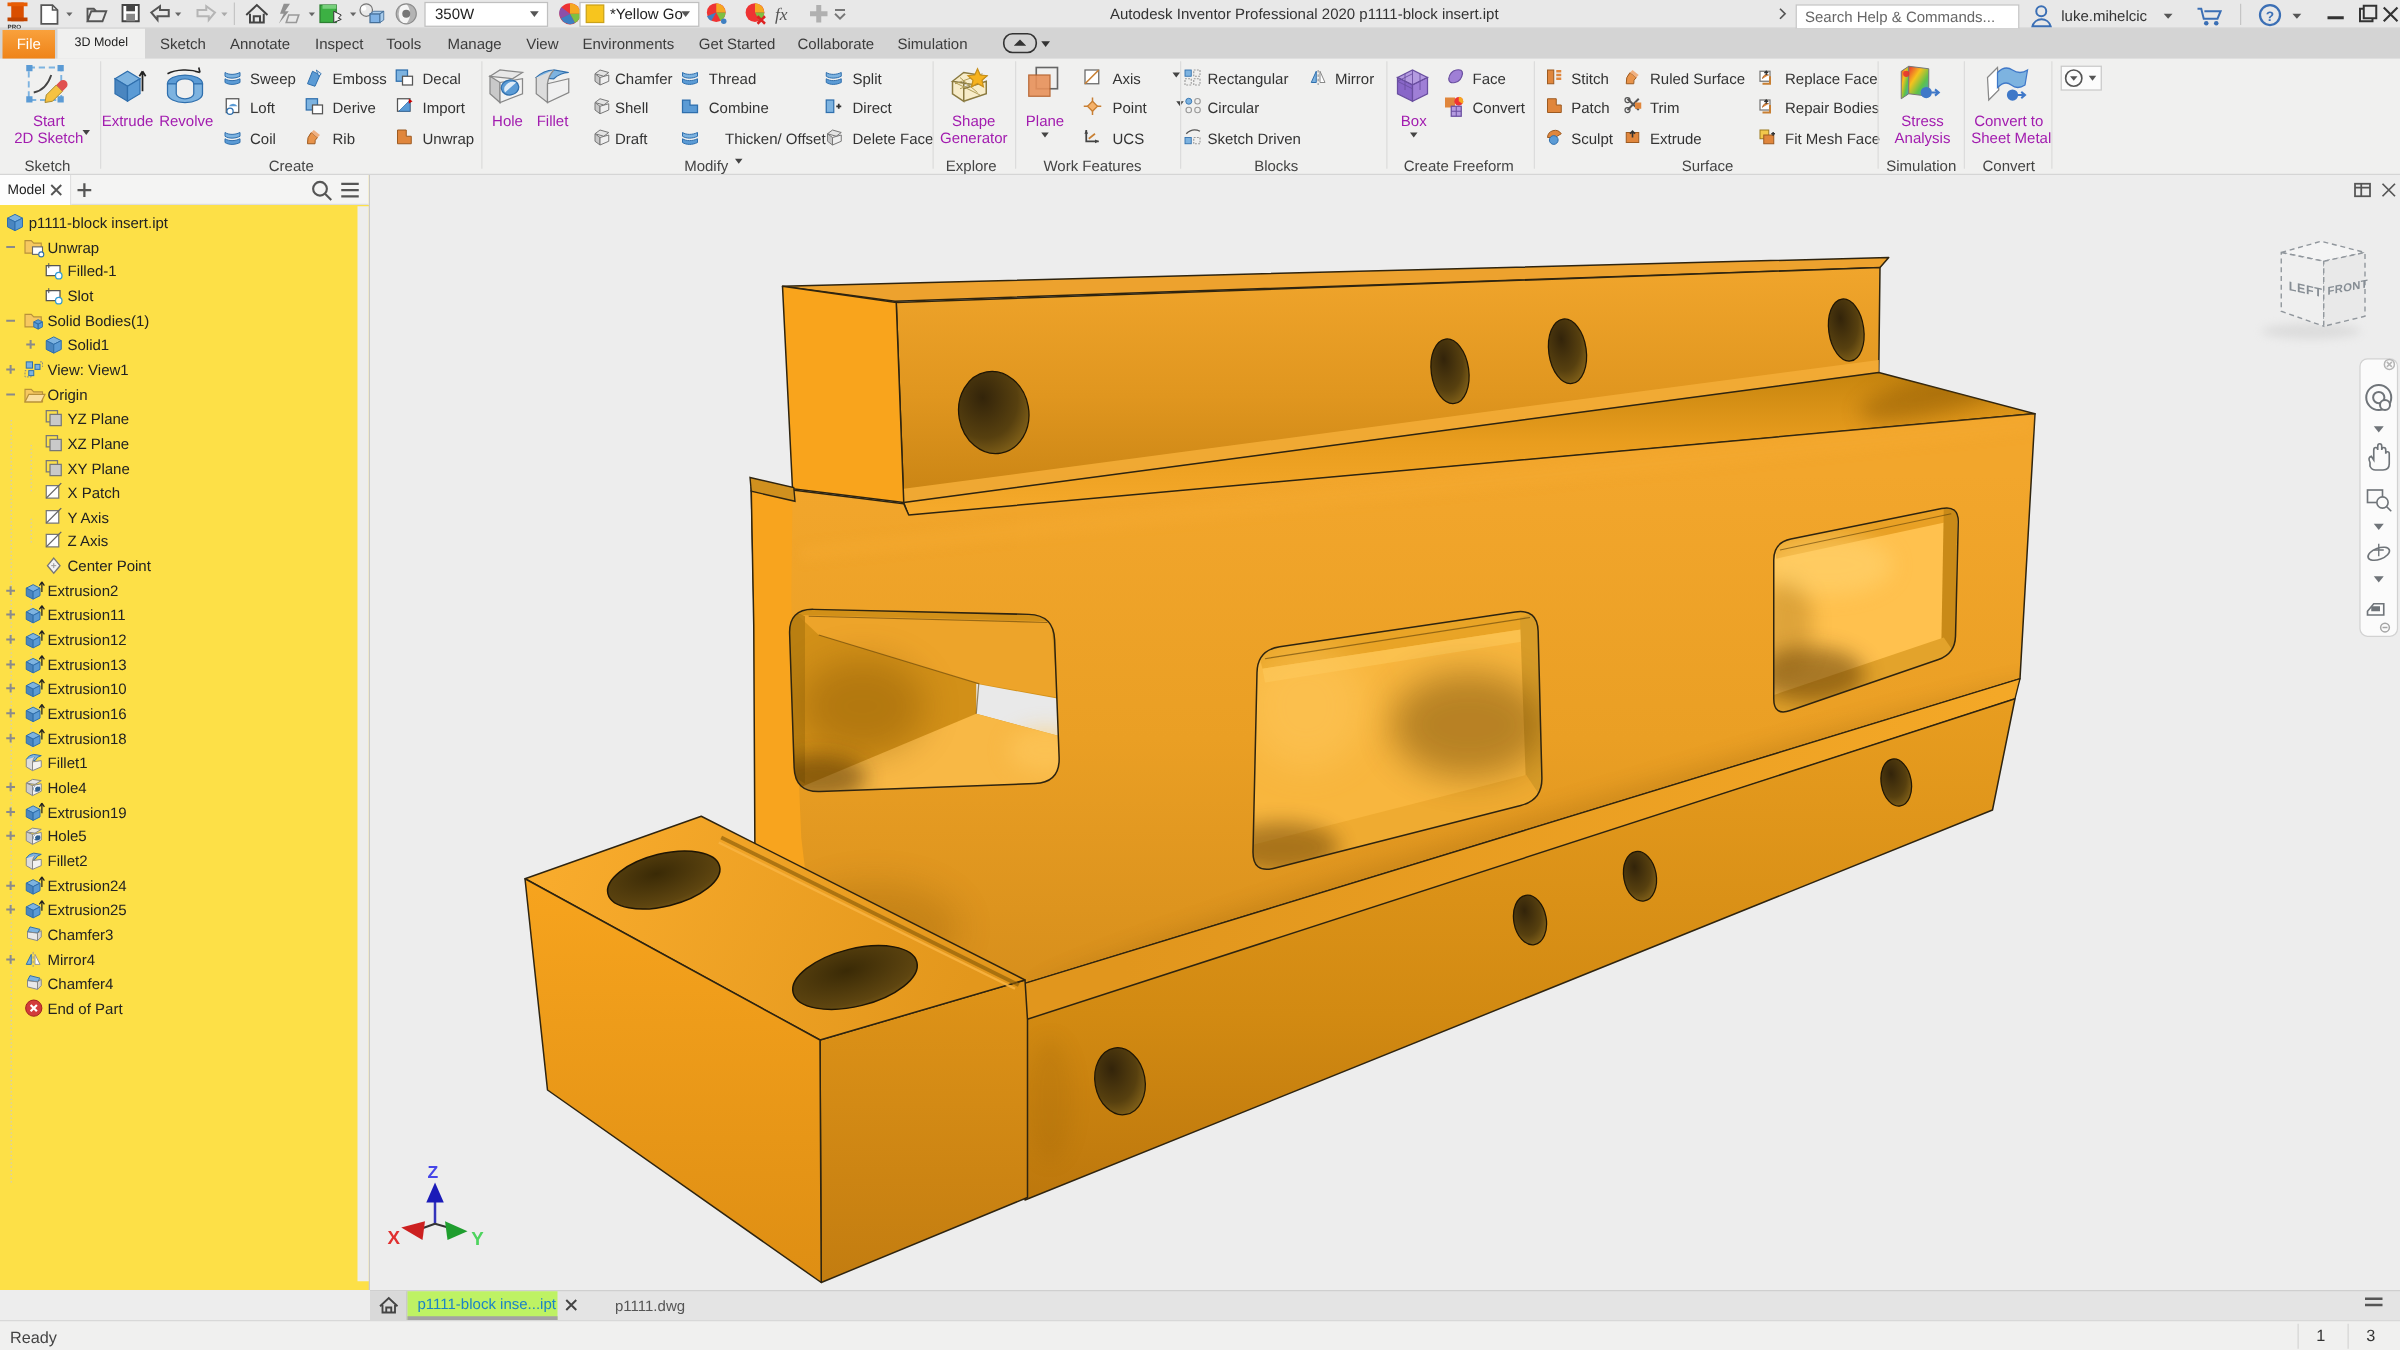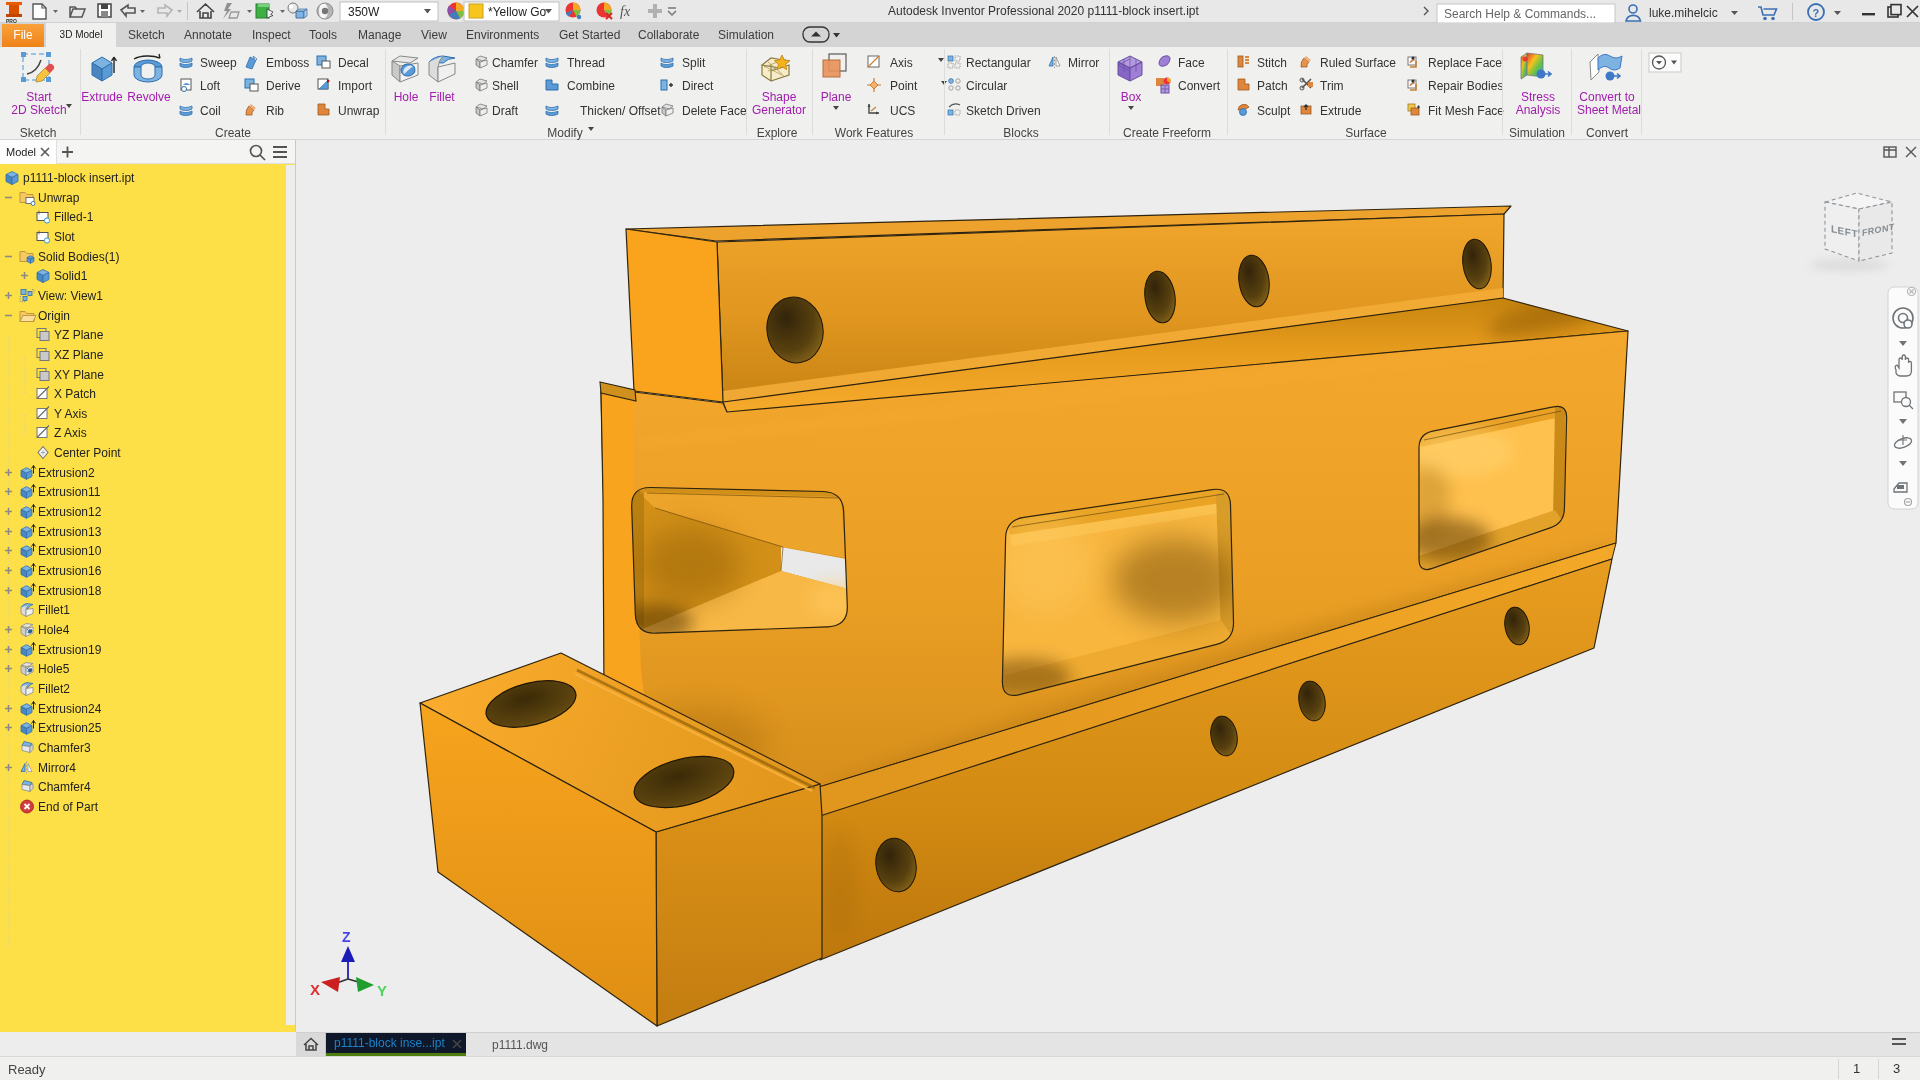--- a/index.html
+++ b/index.html
@@ -989,21 +989,21 @@
           <span class="lbl" style="left:38px">End of Part</span>
         </div>
     </div>
   </div>
   <div id="tabbar">
     <div class="abs" style="left:0;top:0;width:30px;height:23px;background:#d9d9d9;border-right:1px solid #c5c5c5">
       <svg width="30" height="23">
           <path d="M8 12 l7 -6.5 7 6.5 M10 11 v6 h10 v-6 M13 17 v-4 h4 v4" fill="none" stroke="#444" stroke-width="1.5"></path>
         </svg>
     </div>
-    <div class="abs" style="left:30px;top:0;width:140px;height:23px;background:#0f172a;border-bottom:3px solid #4d7c0f">
+    <div class="abs" style="left:30px;top:0;width:120px;height:23px;background:#bef264;border-bottom:3px solid #a3a3a3">
       <span style="position:absolute;left:8px;top:3px;color:#1b83c7;font-size:12px">p1111-block inse...ipt</span>
       <svg width="12" height="12" style="position:absolute;left:125px;top:5px">
           <path d="M2 2 l8 8 m0 -8 l-8 8" stroke="#444" stroke-width="1.6"></path>
         </svg>
     </div>
     <span class="abs" style="left:196px;top:5px;color:#555;font-size:12px">p1111.dwg</span>
     <svg width="20" height="14" style="position:absolute;left:1594px;top:4px">
         <path d="M2 2 h14 M2 7 h14" stroke="#555" stroke-width="2"></path>
       </svg>
   </div>

